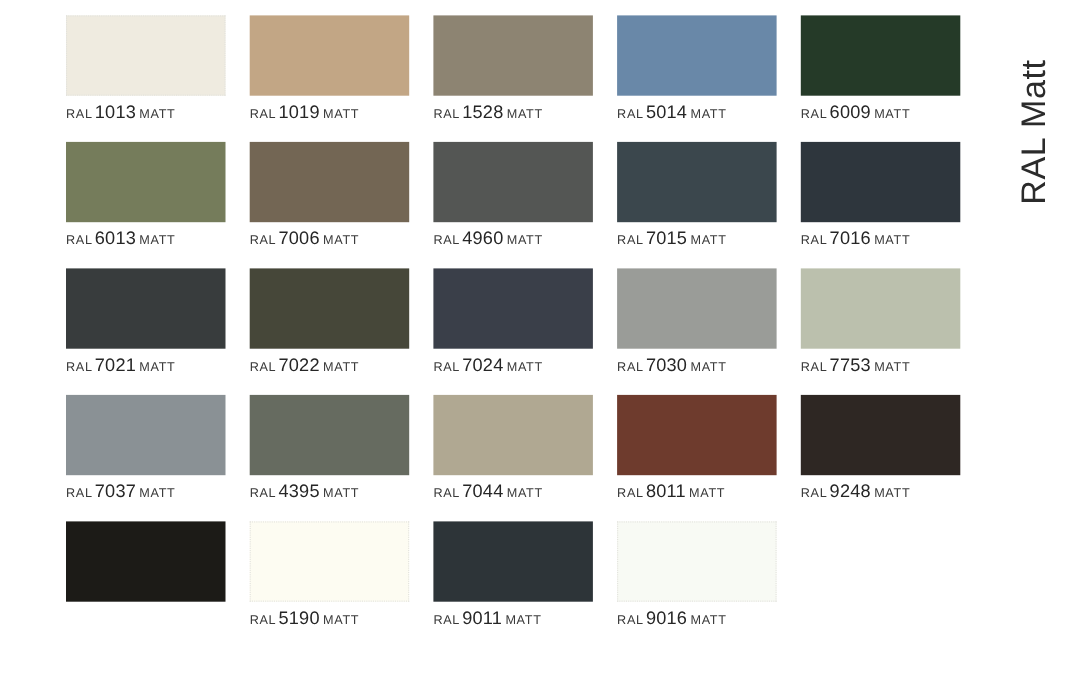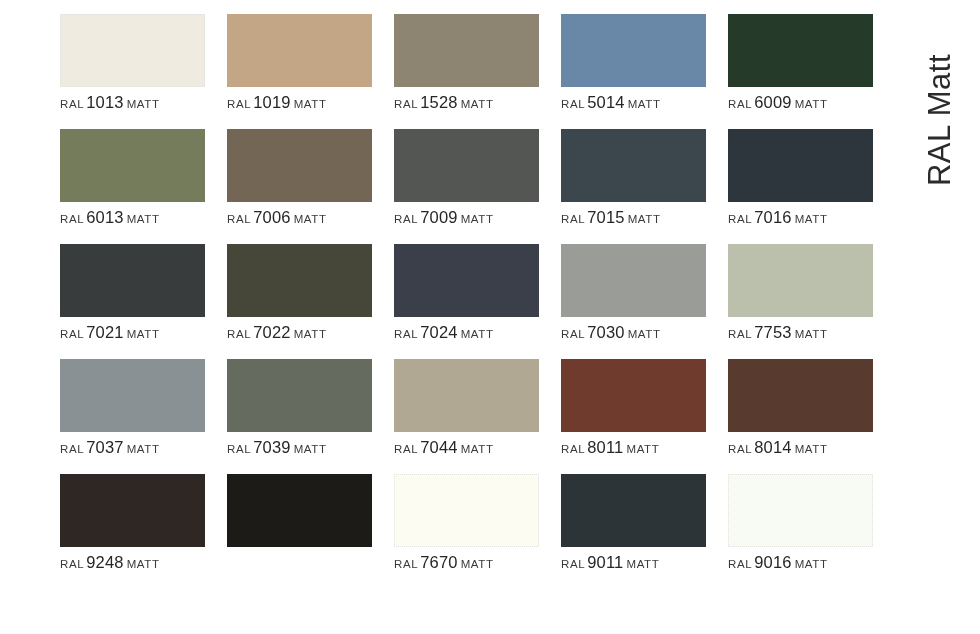--- a/index.html
+++ b/index.html
@@ -132,21 +132,21 @@
       <div class="swatch-cell">
         <div class="swatch-chip" style="background-color: rgb(117, 124, 91);"></div>
         <div class="swatch-label"><span class="lbl-ral">RAL</span><span class="lbl-num">6013</span><span class="lbl-matt">MATT</span></div>
       </div>
       <div class="swatch-cell">
         <div class="swatch-chip" style="background-color: rgb(115, 102, 84);"></div>
         <div class="swatch-label"><span class="lbl-ral">RAL</span><span class="lbl-num">7006</span><span class="lbl-matt">MATT</span></div>
       </div>
       <div class="swatch-cell">
         <div class="swatch-chip" style="background-color: rgb(84, 86, 84);"></div>
-        <div class="swatch-label"><span class="lbl-ral">RAL</span><span class="lbl-num">7009</span><span class="lbl-matt">MATT</span></div>
+        <div class="swatch-label"><span class="lbl-ral">RAL</span><span class="lbl-num">4960</span><span class="lbl-matt">MATT</span></div>
       </div>
       <div class="swatch-cell">
         <div class="swatch-chip" style="background-color: rgb(59, 71, 77);"></div>
         <div class="swatch-label"><span class="lbl-ral">RAL</span><span class="lbl-num">7015</span><span class="lbl-matt">MATT</span></div>
       </div>
       <div class="swatch-cell">
         <div class="swatch-chip" style="background-color: rgb(46, 54, 61);"></div>
         <div class="swatch-label"><span class="lbl-ral">RAL</span><span class="lbl-num">7016</span><span class="lbl-matt">MATT</span></div>
       </div>
       <div class="swatch-cell">
@@ -168,44 +168,40 @@
       <div class="swatch-cell">
         <div class="swatch-chip" style="background-color: rgb(187, 192, 173);"></div>
         <div class="swatch-label"><span class="lbl-ral">RAL</span><span class="lbl-num">7753</span><span class="lbl-matt">MATT</span></div>
       </div>
       <div class="swatch-cell">
         <div class="swatch-chip" style="background-color: rgb(138, 145, 149);"></div>
         <div class="swatch-label"><span class="lbl-ral">RAL</span><span class="lbl-num">7037</span><span class="lbl-matt">MATT</span></div>
       </div>
       <div class="swatch-cell">
         <div class="swatch-chip" style="background-color: rgb(102, 107, 96);"></div>
-        <div class="swatch-label"><span class="lbl-ral">RAL</span><span class="lbl-num">7039</span><span class="lbl-matt">MATT</span></div>
+        <div class="swatch-label"><span class="lbl-ral">RAL</span><span class="lbl-num">4395</span><span class="lbl-matt">MATT</span></div>
       </div>
       <div class="swatch-cell">
         <div class="swatch-chip" style="background-color: rgb(176, 168, 146);"></div>
         <div class="swatch-label"><span class="lbl-ral">RAL</span><span class="lbl-num">7044</span><span class="lbl-matt">MATT</span></div>
       </div>
       <div class="swatch-cell">
         <div class="swatch-chip" style="background-color: rgb(110, 59, 45);"></div>
         <div class="swatch-label"><span class="lbl-ral">RAL</span><span class="lbl-num">8011</span><span class="lbl-matt">MATT</span></div>
       </div>
       <div class="swatch-cell">
-        <div class="swatch-chip" style="background-color: rgb(89, 58, 46);"></div>
-        <div class="swatch-label"><span class="lbl-ral">RAL</span><span class="lbl-num">8014</span><span class="lbl-matt">MATT</span></div>
-      </div>
-      <div class="swatch-cell">
         <div class="swatch-chip" style="background-color: rgb(46, 39, 35);"></div>
         <div class="swatch-label"><span class="lbl-ral">RAL</span><span class="lbl-num">9248</span><span class="lbl-matt">MATT</span></div>
       </div>
       <div class="swatch-cell">
         <div class="swatch-chip" style="background-color: rgb(28, 27, 23);"></div>
       </div>
       <div class="swatch-cell">
         <div class="swatch-chip pale" style="background-color: rgb(253, 252, 242);"></div>
-        <div class="swatch-label"><span class="lbl-ral">RAL</span><span class="lbl-num">7670</span><span class="lbl-matt">MATT</span></div>
+        <div class="swatch-label"><span class="lbl-ral">RAL</span><span class="lbl-num">5190</span><span class="lbl-matt">MATT</span></div>
       </div>
       <div class="swatch-cell">
         <div class="swatch-chip" style="background-color: rgb(45, 52, 56);"></div>
         <div class="swatch-label"><span class="lbl-ral">RAL</span><span class="lbl-num">9011</span><span class="lbl-matt">MATT</span></div>
       </div>
       <div class="swatch-cell">
         <div class="swatch-chip pale" style="background-color: rgb(248, 250, 244);"></div>
         <div class="swatch-label"><span class="lbl-ral">RAL</span><span class="lbl-num">9016</span><span class="lbl-matt">MATT</span></div>
       </div>
     </div>

